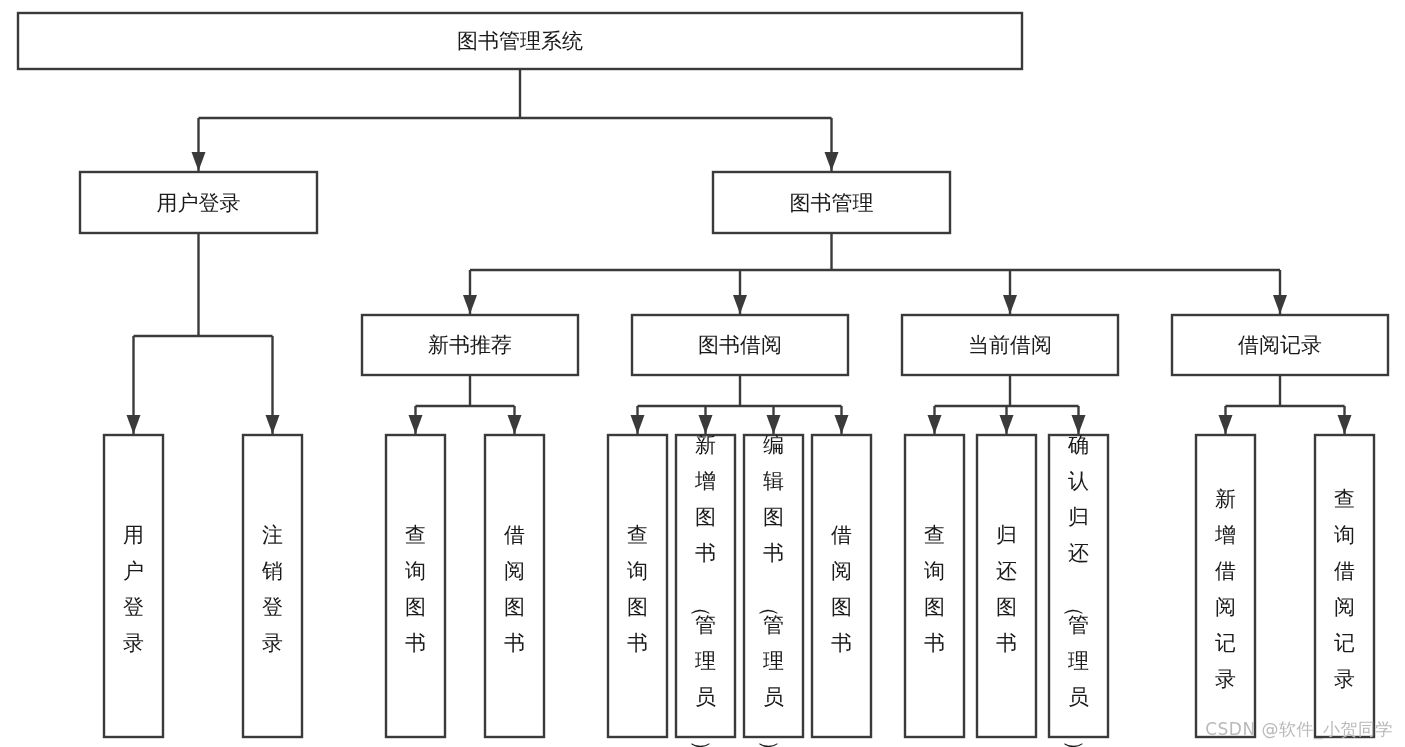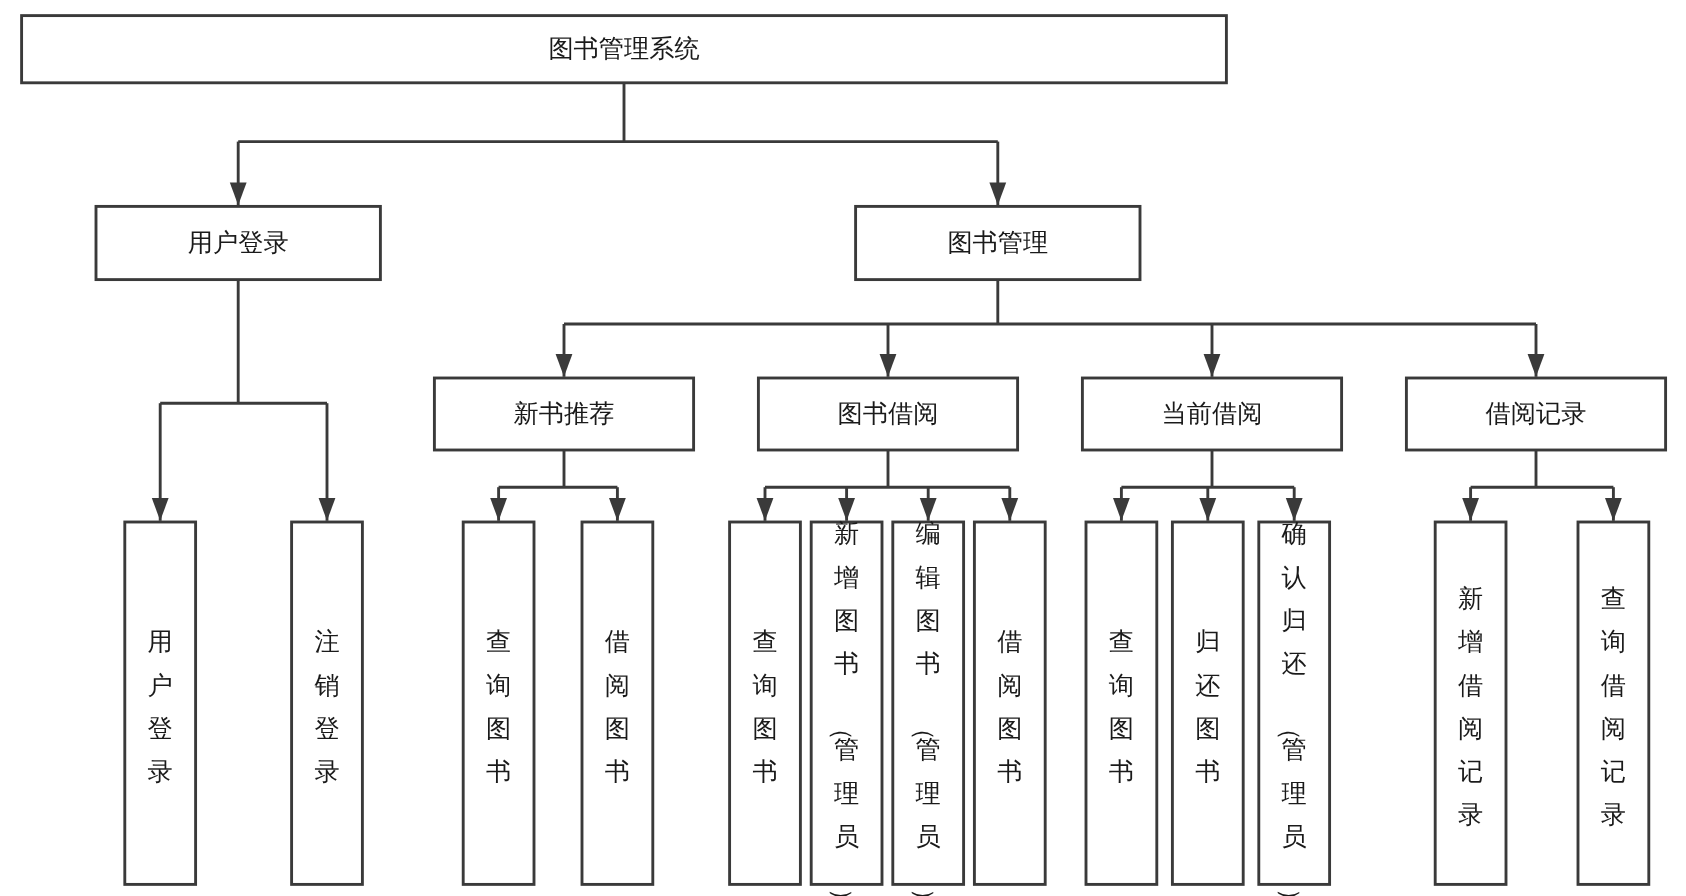--- a/index.html
+++ b/index.html
@@ -197,13 +197,14 @@
         <rect x="1315" y="435" width="59" height="302" class="node-box"></rect>
         <text x="1344.5" y="506.08" class="leaf-label-v"><tspan x="1344.5" dy="0">查</tspan><tspan x="1344.5" dy="36">询</tspan><tspan x="1344.5" dy="36">借</tspan><tspan x="1344.5" dy="36">阅</tspan><tspan x="1344.5" dy="36">记</tspan><tspan x="1344.5" dy="36">录</tspan></text>
       </g>
       <line x1="1280" y1="375" x2="1280" y2="406" class="connector"></line>
       <line x1="1225.5" y1="406" x2="1344.5" y2="406" class="connector"></line>
       <line x1="1225.5" y1="406" x2="1225.5" y2="434" class="connector"></line>
       <path d="M1218.5 415 L1232.5 415 L1225.5 434 Z" class="arrow-head"></path>
       <line x1="1344.5" y1="406" x2="1344.5" y2="434" class="connector"></line>
       <path d="M1337.5 415 L1351.5 415 L1344.5 434 Z" class="arrow-head"></path>
     </svg>
+  <div class="watermark">CSDN @软件_小贺同学</div>
 </div>
 
 </body></html>

